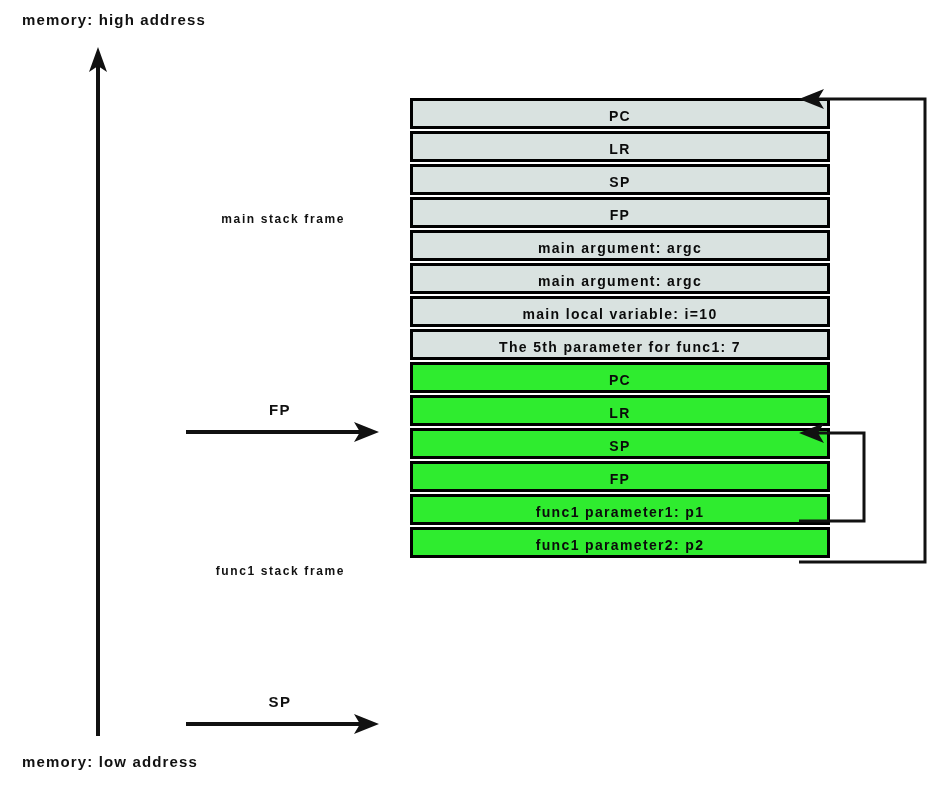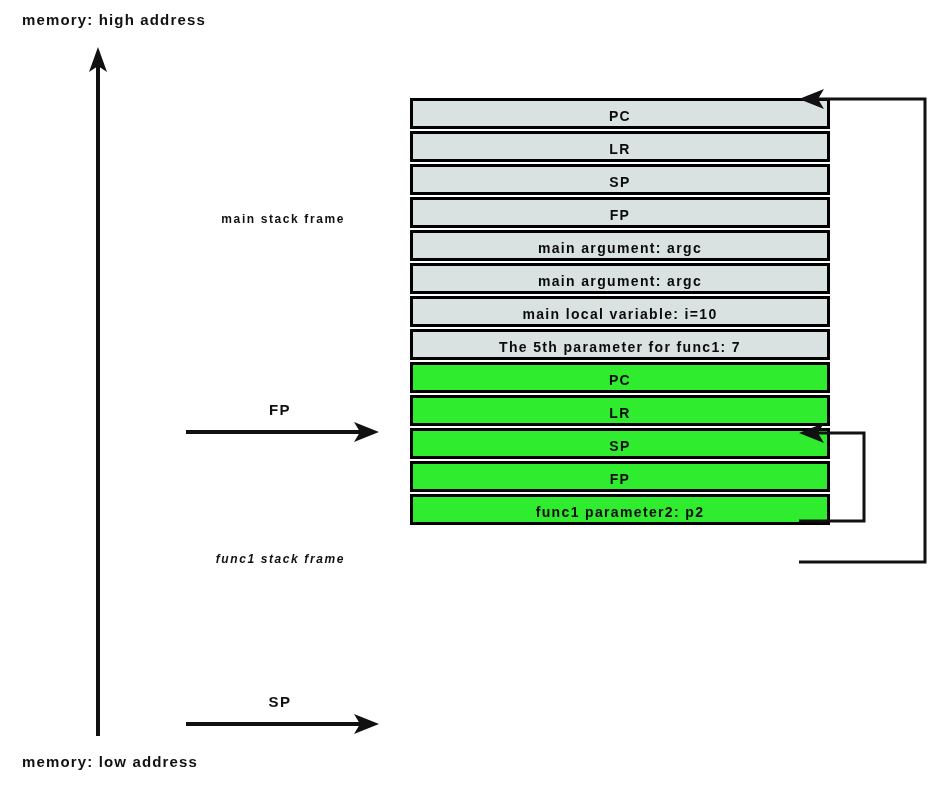--- a/index.html
+++ b/index.html
@@ -38,21 +38,21 @@
     position: absolute;
     font-family: "Liberation Sans", sans-serif;
     font-size: 12px;
     font-weight: bold;
     letter-spacing: 1.6px;
     color: #111111;
     white-space: nowrap;
     text-align: right;
   }
   #label-main-frame  { left: 45px;  top: 212px; width: 300px; }
-  #label-func1-frame { left: 45px;  top: 552px; width: 300px; font-style: italic; }
+  #label-func1-frame { left: 45px;  top: 564px; width: 300px; }
 
   .ptr-label {
     position: absolute;
     font-family: "Liberation Sans", sans-serif;
     font-size: 15px;
     font-weight: bold;
     letter-spacing: 1.4px;
     color: #111111;
     white-space: nowrap;
     text-align: center;
@@ -147,20 +147,23 @@
     <div class="stack-row func1">
       <span>LR</span>
     </div>
     <div class="stack-row func1">
       <span>SP</span>
     </div>
     <div class="stack-row func1">
       <span>FP</span>
     </div>
     <div class="stack-row func1">
+      <span>func1 parameter1: p1</span>
+    </div>
+    <div class="stack-row func1">
       <span>func1 parameter2: p2</span>
     </div>
 
   </div>
 
   <svg id="arrow-layer" viewBox="0 0 942 786" width="942" height="786">
 
     <g>
       <line x1="98" y1="736" x2="98" y2="62" stroke="#111111" stroke-width="4"></line>
       <polygon points="98,47 89,72 98,66 107,72" fill="#111111"></polygon>

